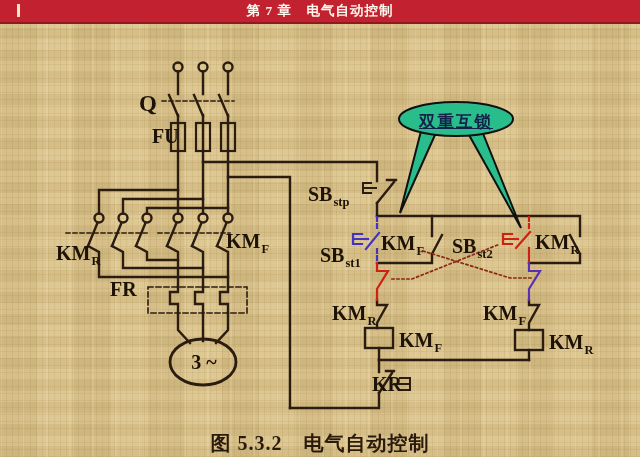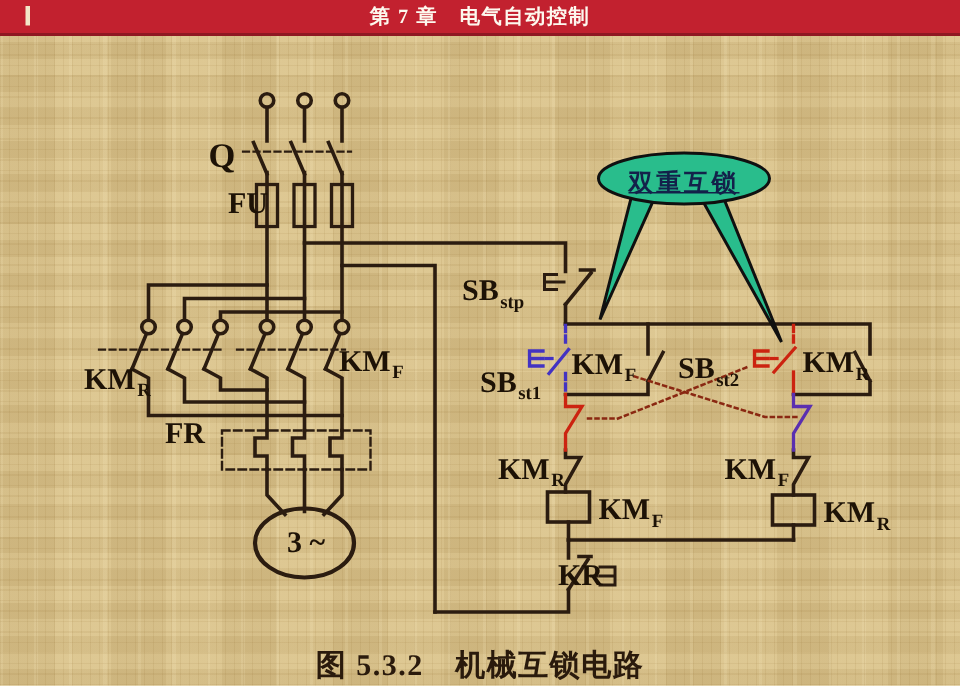--- a/index.html
+++ b/index.html
@@ -191,15 +191,15 @@
   <span class="lbl" style="left:381px;top:233px;"><span>KM</span><span class="sub">F</span></span>
   <span class="lbl" style="left:452px;top:236px;"><span>SB</span><span class="sub">st2</span></span>
   <span class="lbl" style="left:535px;top:232px;"><span>KM</span><span class="sub">R</span></span>
   <span class="lbl" style="left:332px;top:303px;"><span>KM</span><span class="sub">R</span></span>
   <span class="lbl" style="left:399px;top:330px;"><span>KM</span><span class="sub">F</span></span>
   <span class="lbl" style="left:483px;top:303px;"><span>KM</span><span class="sub">F</span></span>
   <span class="lbl" style="left:549px;top:332px;"><span>KM</span><span class="sub">R</span></span>
   <span class="lbl" style="left:339px;top:374px;margin-left:33px;"><span>KR</span></span>
 
   <span id="callout-text">双重互锁</span>
-  <div id="caption">图 5.3.2　机械互锁电路</div>
+  <div id="caption">图 5.3.2　电气自动控制</div>
 
 </div>
 
 </body></html>

